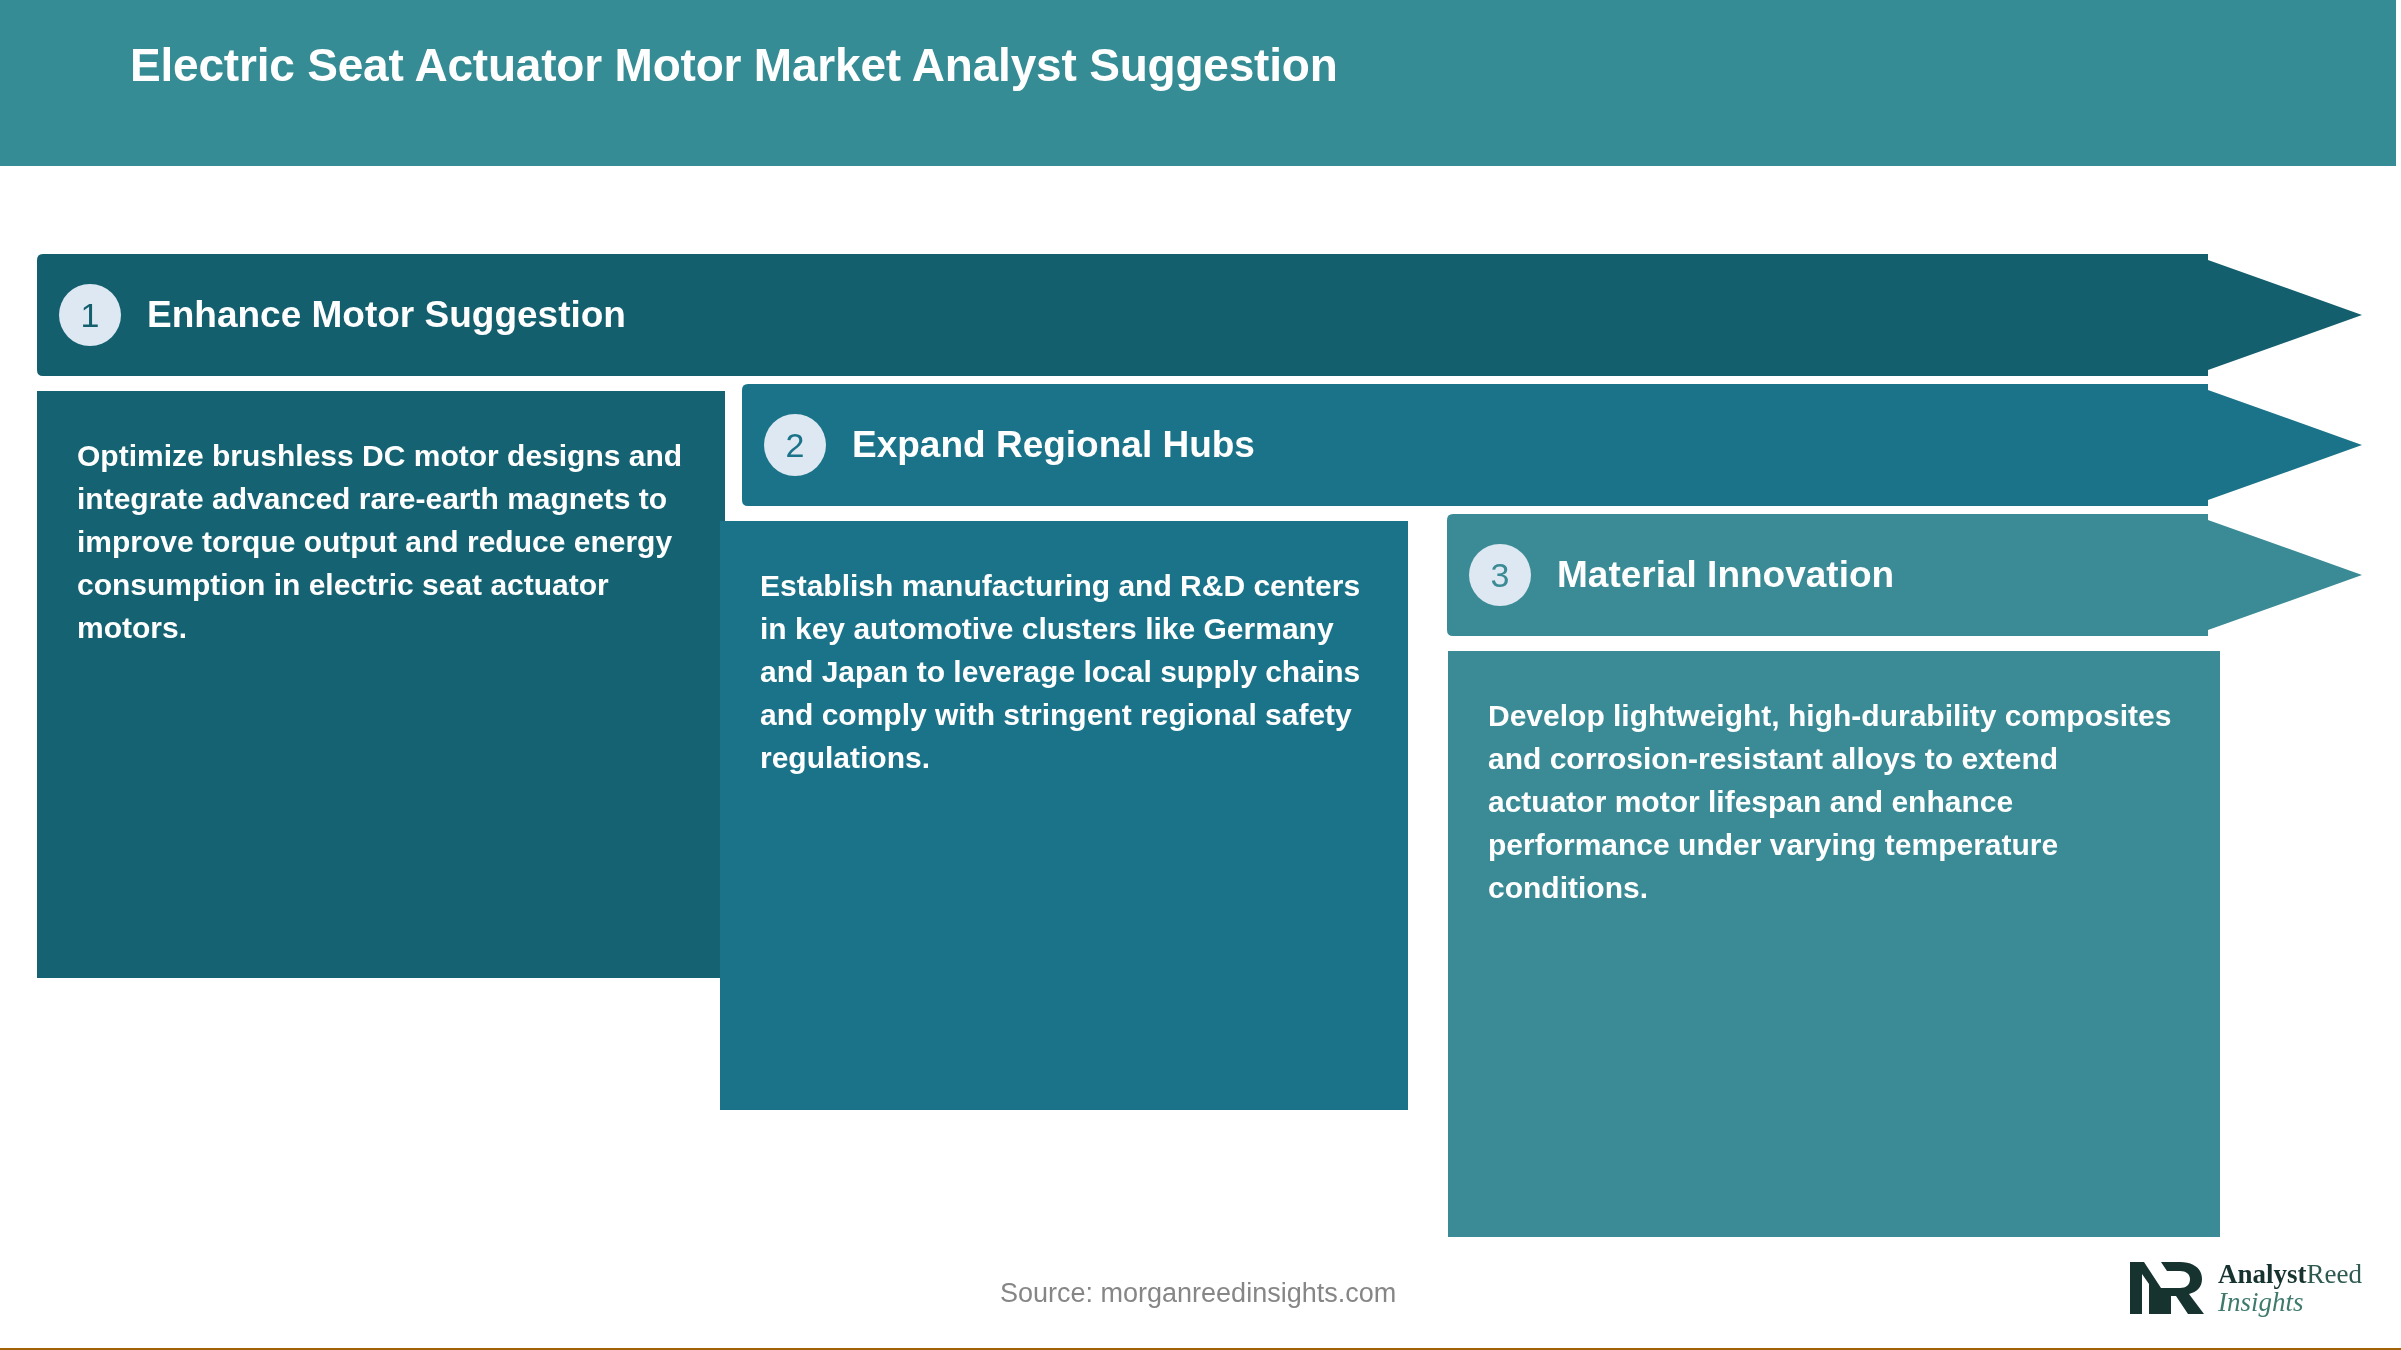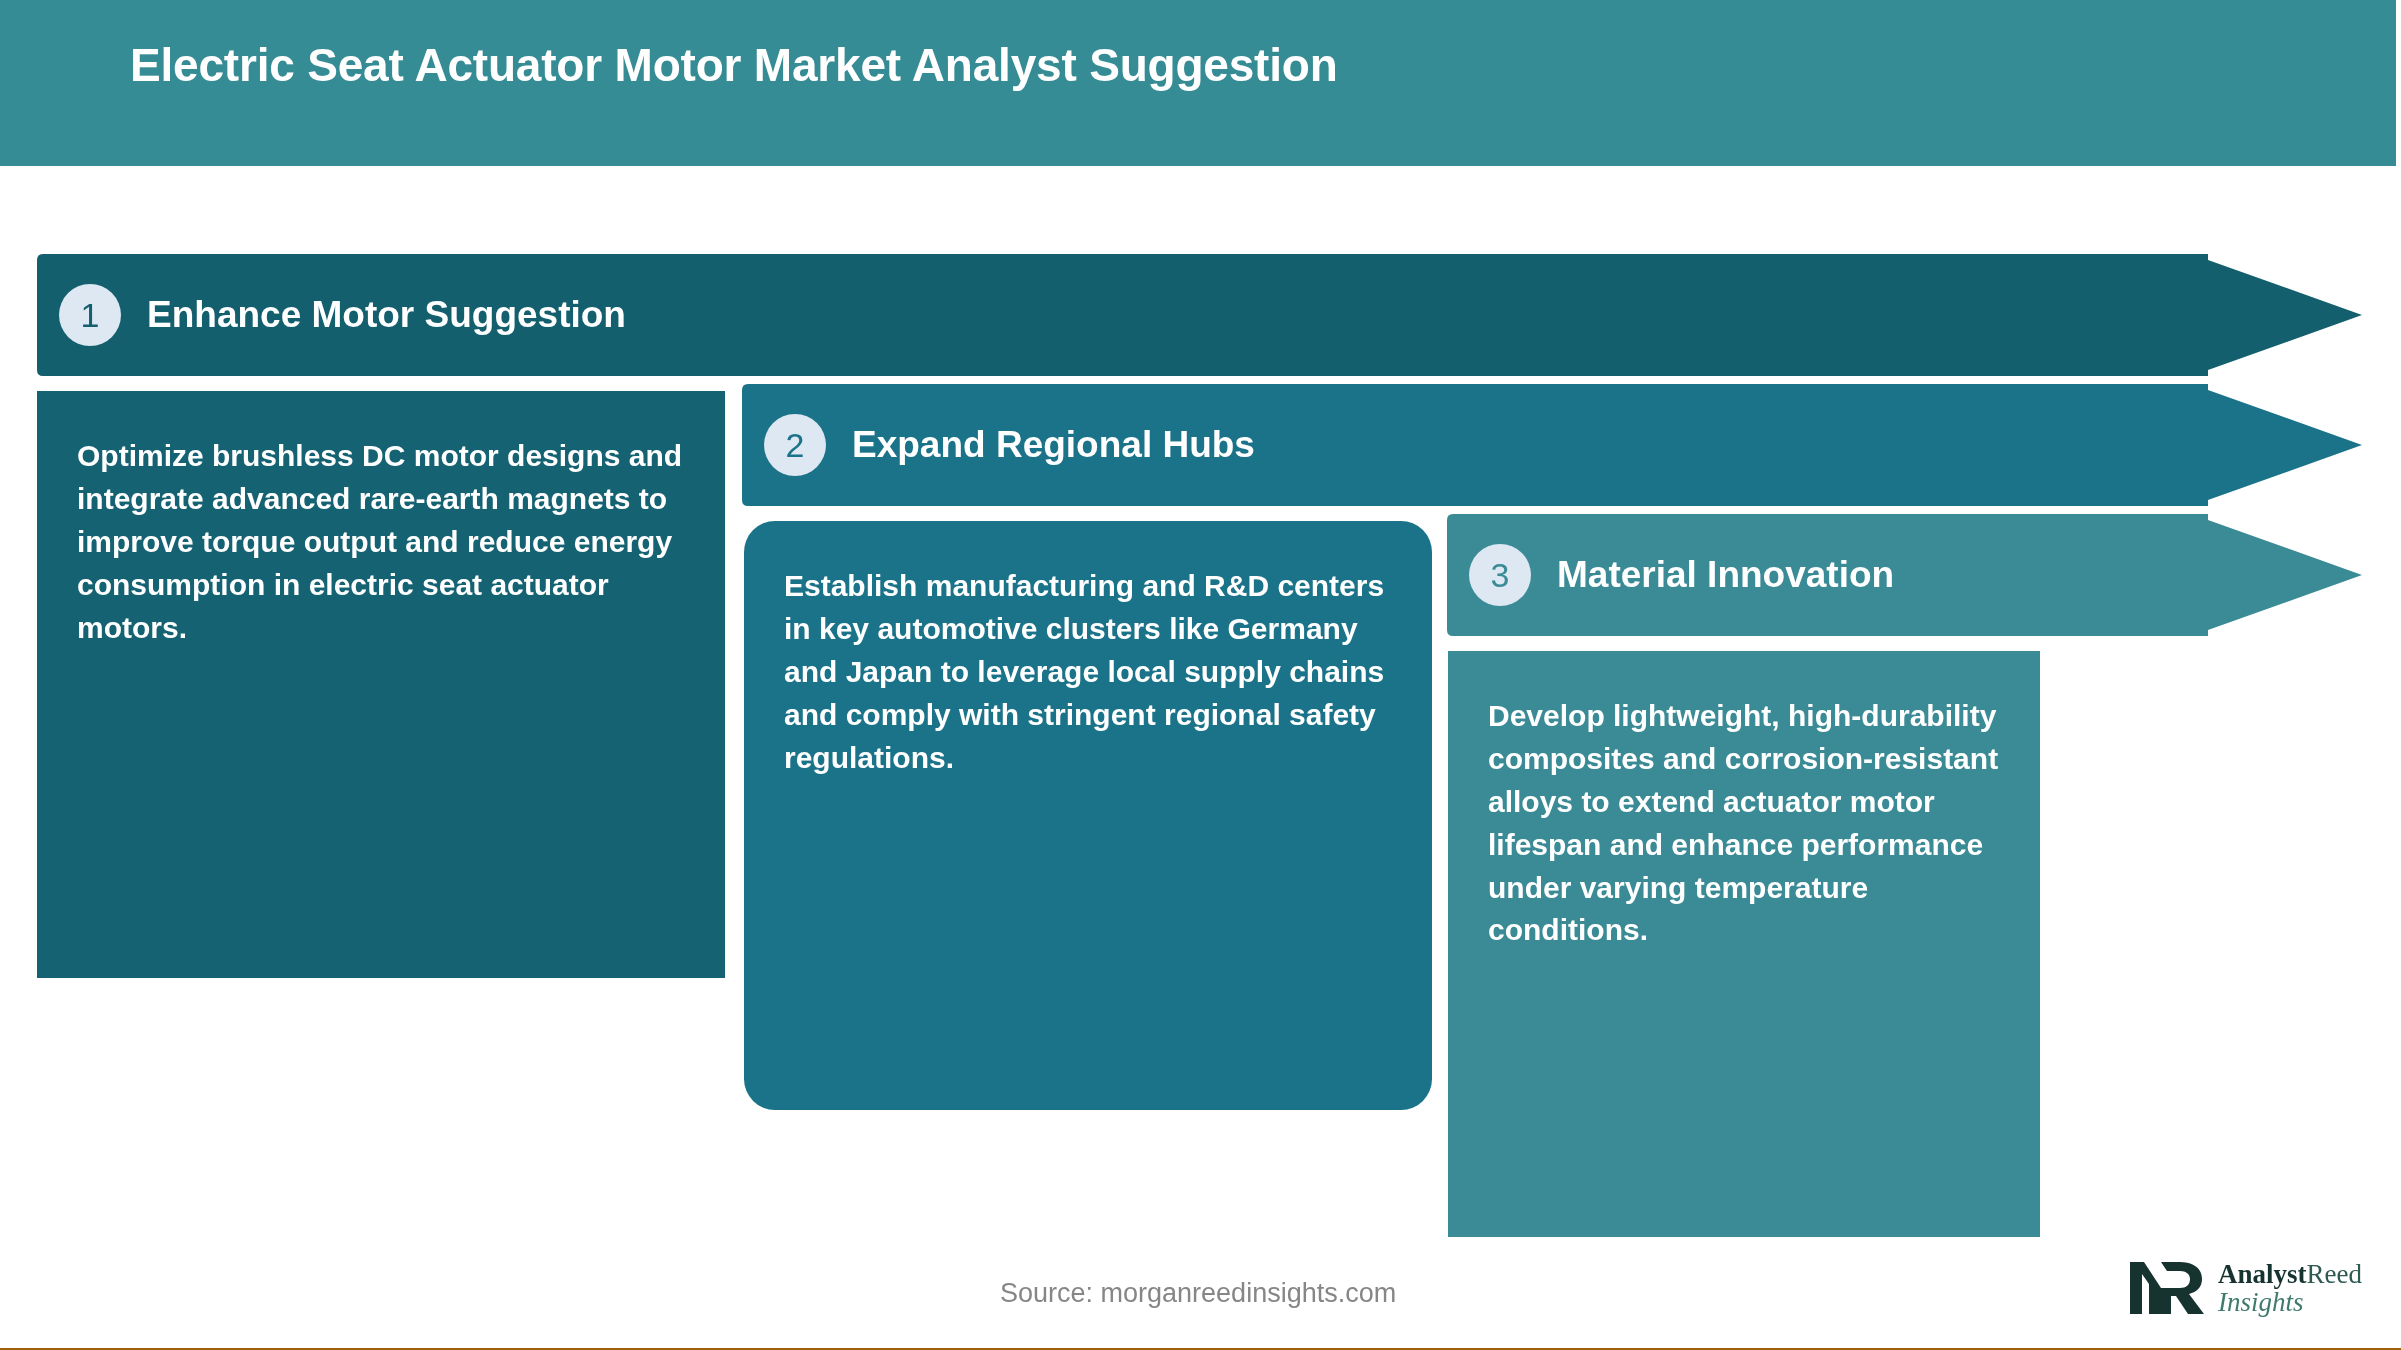--- a/index.html
+++ b/index.html
@@ -153,37 +153,37 @@
       <path d="M0,6 Q0,0 6,0 L1466,0 L1466,6 L1620,61 L1466,116 L1466,122 L6,122 Q0,122 0,116 Z" fill="#1b7389"></path>
     </svg>
     <div class="band-label-row">
       <div class="num-badge" style="color:#1b7389;">
         <span>2</span>
       </div>
       <div class="band-title">Expand Regional Hubs</div>
     </div>
   </div>
 
-  <div class="body-panel" style="left:744px; top:521px; width:688px; height:589px; background:#1b7389;border-radius:31px;">
+  <div class="body-panel" style="left:720px; top:521px; width:688px; height:589px; background:#1b7389;">
     <div class="body-text">Establish manufacturing and R&amp;D centers in key automotive clusters like Germany and Japan to leverage local supply chains and comply with stringent regional safety regulations.</div>
   </div>
 
   <div class="arrow-band" style="left:1447px; top:514px; width:921px; height:122px;">
     <svg class="arrow-shape" viewBox="0 0 921 122" preserveAspectRatio="none">
       <path d="M0,6 Q0,0 6,0 L761,0 L761,6 L915,61 L761,116 L761,122 L6,122 Q0,122 0,116 Z" fill="#3a8b95"></path>
     </svg>
     <div class="band-label-row">
       <div class="num-badge" style="color:#3a8b95;">
         <span>3</span>
       </div>
       <div class="band-title">Material Innovation</div>
     </div>
   </div>
 
-  <div class="body-panel" style="left:1448px; top:651px; width:592px; height:586px; background:#3a8b95;">
+  <div class="body-panel" style="left:1448px; top:651px; width:772px; height:586px; background:#3a8b95;">
     <div class="body-text">Develop lightweight, high-durability composites and corrosion-resistant alloys to extend actuator motor lifespan and enhance performance under varying temperature conditions.</div>
   </div>
 
   <div class="source-note">Source: morganreedinsights.com</div>
 
   <div class="logo-wrap">
     <span class="logo-mark">
       <svg width="78" height="58" viewBox="0 0 78 58">
         <path d="M2,56 L2,4 L16,4 L33,30 L33,56 L21,56 L21,26 L14,16 L14,56 Z" fill="#17332f"></path>
         <path d="M33,4 L52,4 C66,4 74,11 74,21 C74,29 69,34 61,36 L76,56 L60,56 L48,38 L43,38 L43,56 L33,56 L33,30 L52,30 C58,30 62,27 62,21 C62,16 58,13 52,13 L39,13 Z" fill="#17332f"></path>

